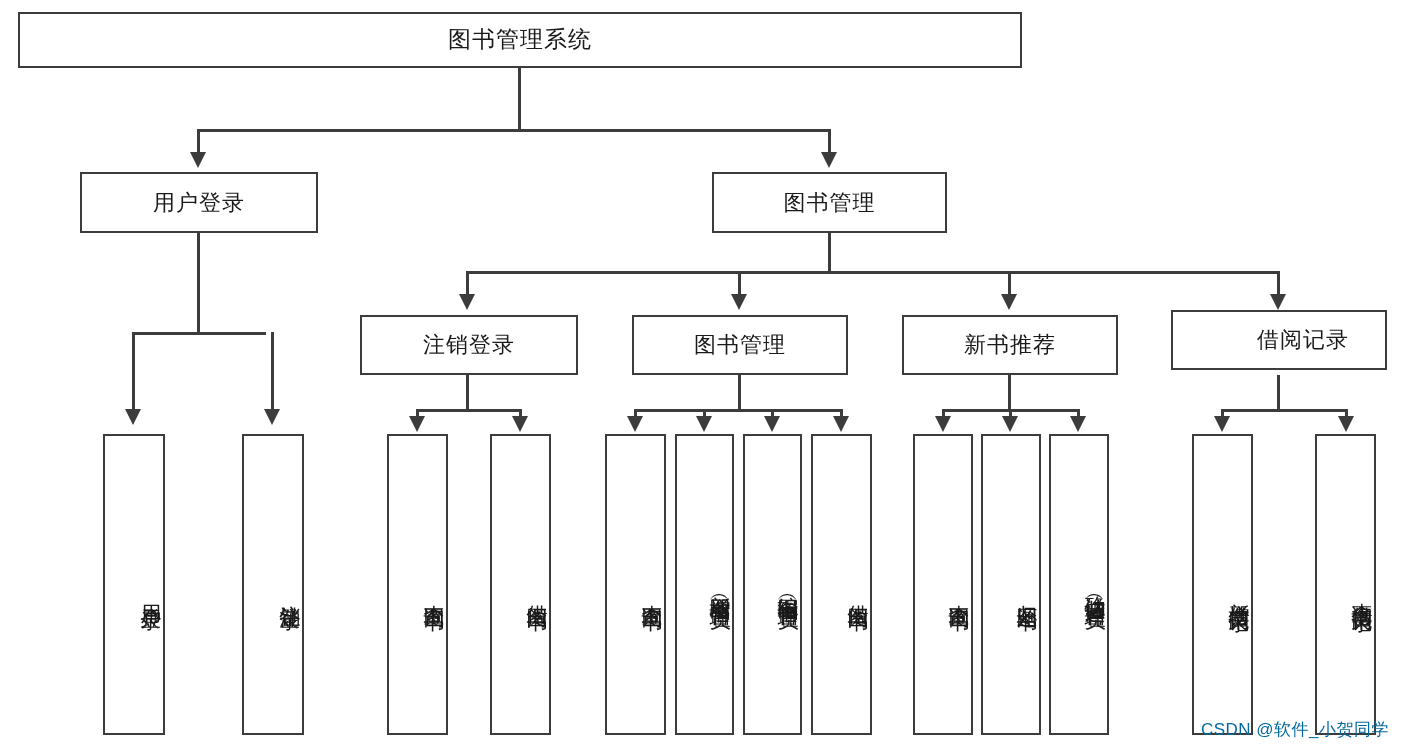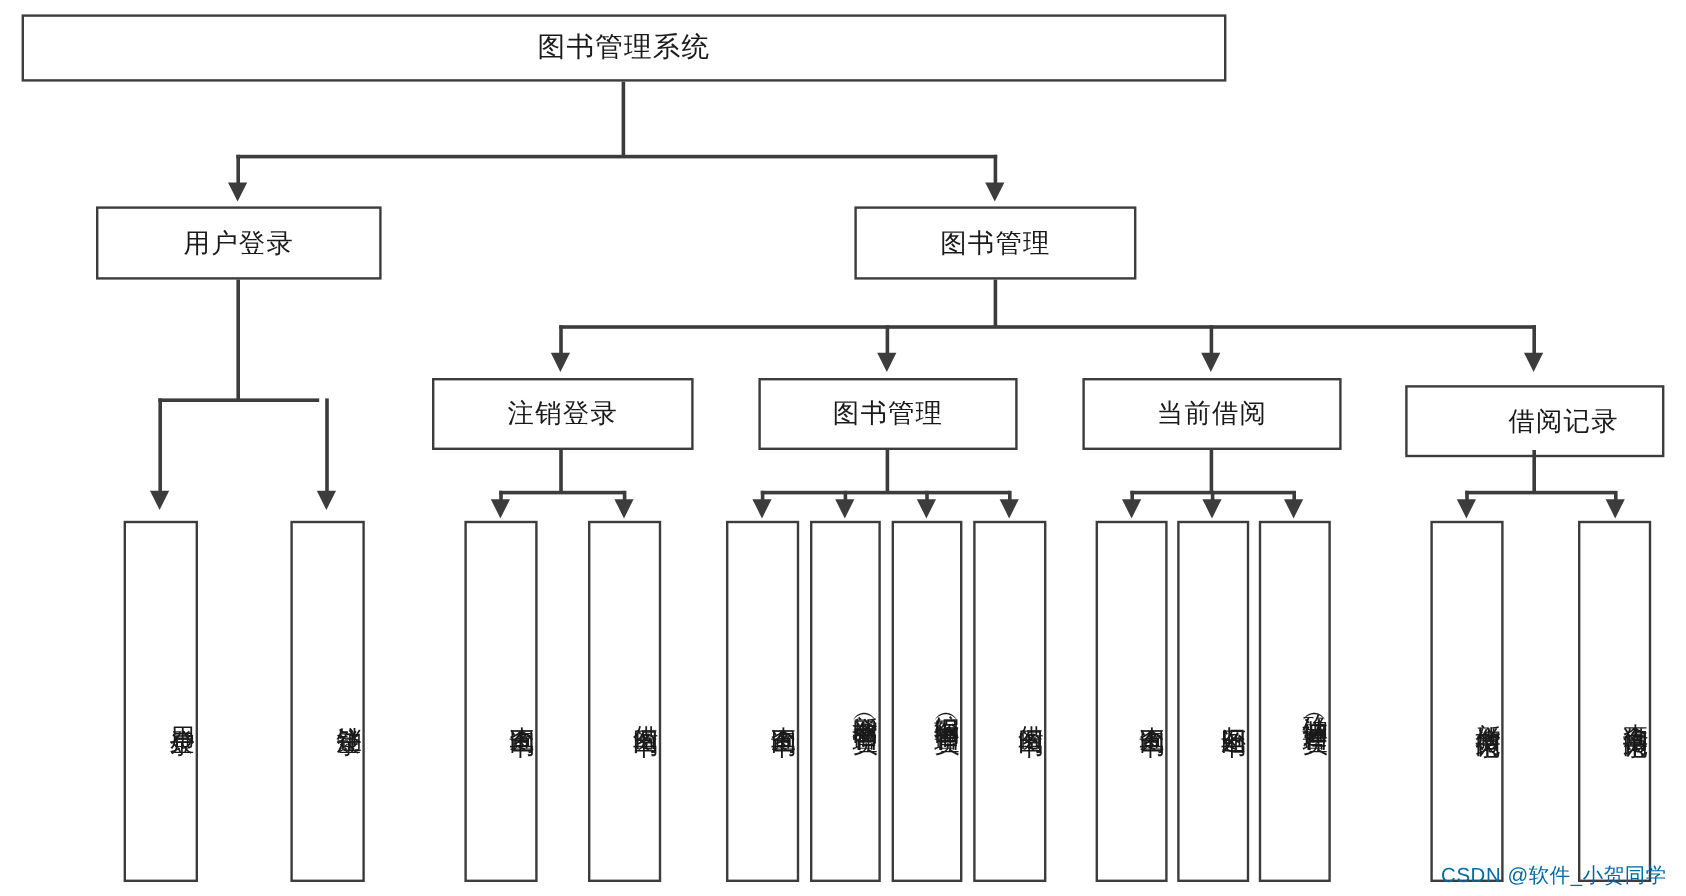--- a/index.html
+++ b/index.html
@@ -112,22 +112,22 @@
   <div class="arrow" style="left:459px;top:294px;"></div>
   <div class="vline" style="left:738px;top:271px;height:26px;"></div>
   <div class="arrow" style="left:731px;top:294px;"></div>
   <div class="vline" style="left:1008px;top:271px;height:26px;"></div>
   <div class="arrow" style="left:1001px;top:294px;"></div>
   <div class="vline" style="left:1277px;top:271px;height:26px;"></div>
   <div class="arrow" style="left:1270px;top:294px;"></div>
 
   <div class="node horiz" style="left:360px;top:315px;width:218px;height:60px;">注销登录</div>
   <div class="node horiz" style="left:632px;top:315px;width:216px;height:60px;">图书管理</div>
-  <div class="node horiz" style="left:902px;top:315px;width:216px;height:60px;">当前借阅</div>
-  <div class="node horiz" style="left:1171px;top:321px;width:216px;height:60px;padding-left:48px;">借阅记录</div>
+  <div class="node horiz" style="left:902px;top:315px;width:216px;height:60px;">新书推荐</div>
+  <div class="node horiz" style="left:1171px;top:310px;width:216px;height:60px;padding-left:48px;">借阅记录</div>
 
   <div class="vline" style="left:466px;top:375px;height:36px;"></div>
   <div class="hline" style="left:416px;top:409px;width:105px;"></div>
   <div class="vline" style="left:416px;top:409px;height:10px;"></div>
   <div class="arrow" style="left:409px;top:416px;"></div>
   <div class="vline" style="left:519px;top:409px;height:10px;"></div>
   <div class="arrow" style="left:512px;top:416px;"></div>
 
   <div class="vline" style="left:738px;top:375px;height:36px;"></div>
   <div class="hline" style="left:634px;top:409px;width:208px;"></div>

